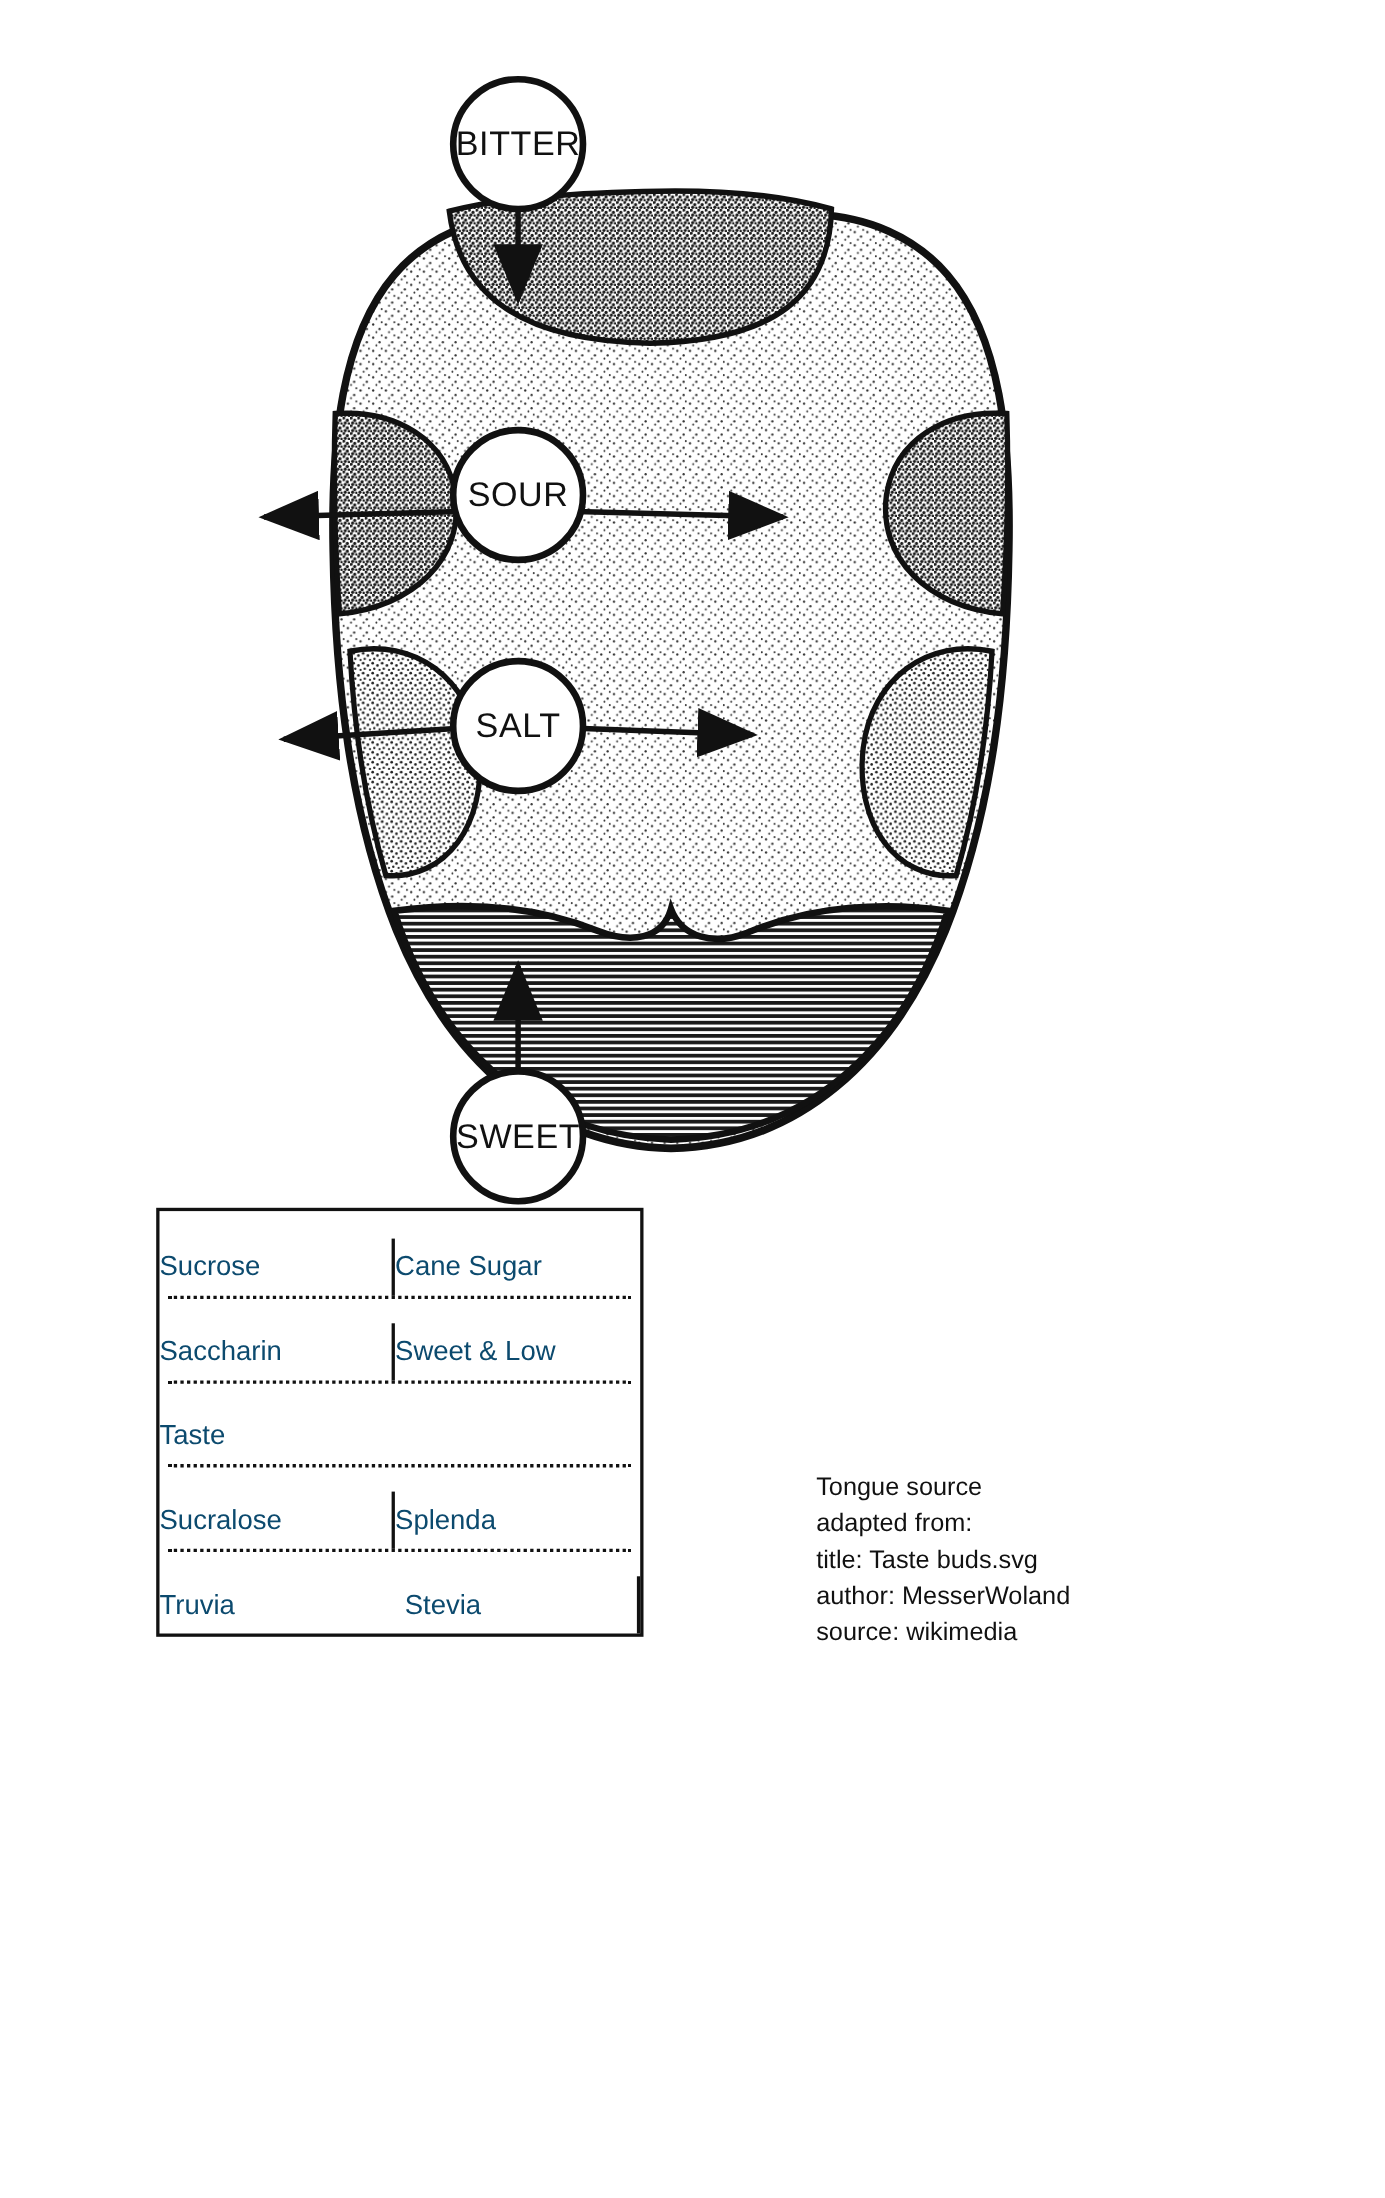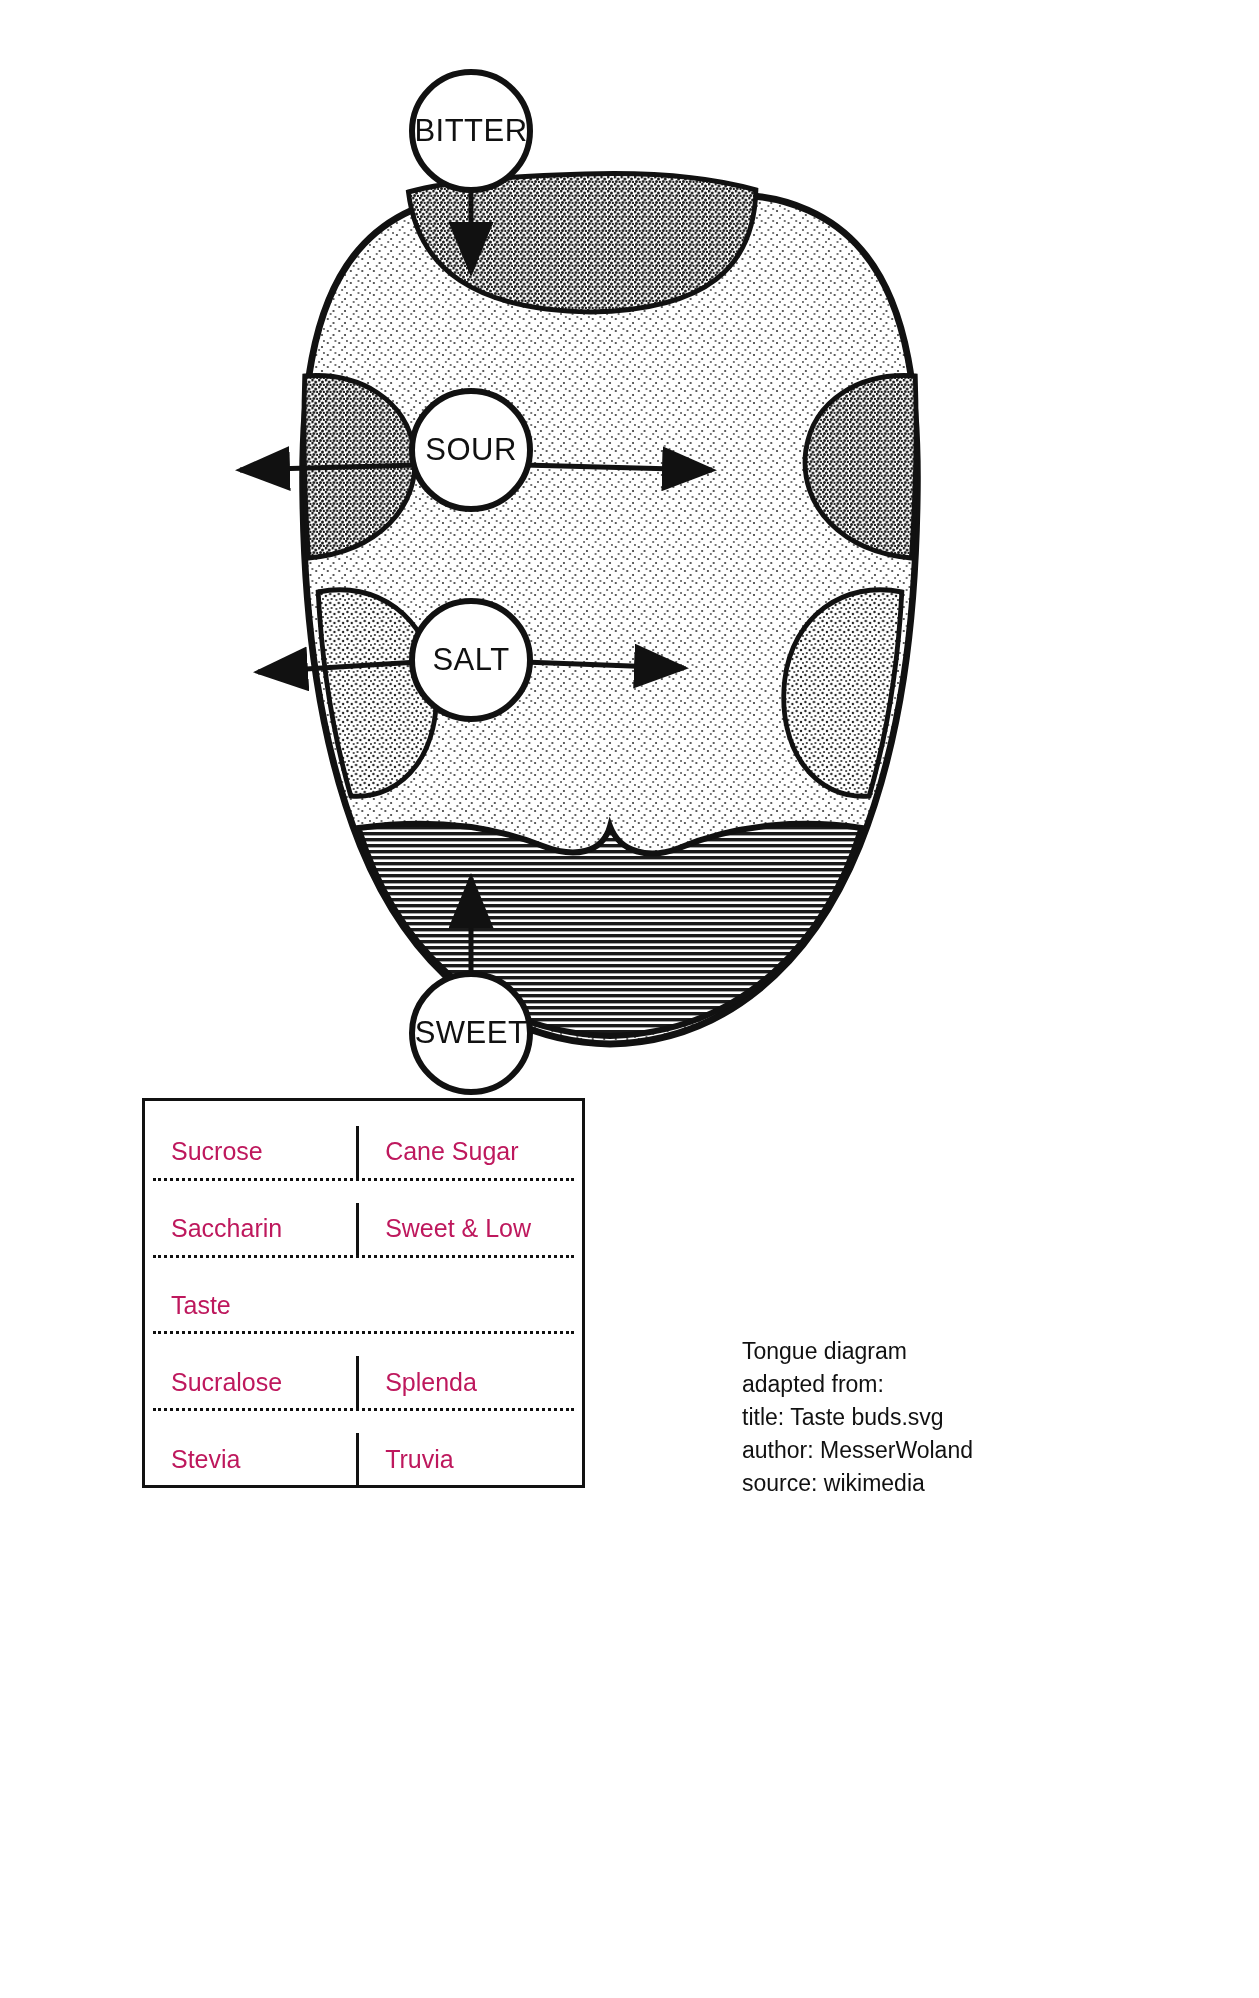--- a/index.html
+++ b/index.html
@@ -57,24 +57,23 @@
     content: "";
     position: absolute;
     left: 8px;
     right: 8px;
     top: 0;
     border-top: 3px dotted #111111;
   }
   .sw-cell {
     display: flex;
     align-items: center;
-    padding-left: 26px;
     font-size: 25px;
     box-sizing: border-box;
-    color: #be185d;
+    color: #0c4a6e;
     margin-top: 25px;
   }
   .sw-cell.left {
     width: 49%;
     border-right: 3px solid #111111;
   }
   .sw-cell.right {
     width: 51%;
   }
   
@@ -227,26 +226,26 @@
       <div class="sw-cell right">Sweet &amp; Low</div>
     </div>
     <div class="sw-row">
       <div class="sw-cell right">Taste</div>
     </div>
     <div class="sw-row">
       <div class="sw-cell left">Sucralose</div>
       <div class="sw-cell right">Splenda</div>
     </div>
     <div class="sw-row">
+      <div class="sw-cell right">Truvia</div>
       <div class="sw-cell left">Stevia</div>
-      <div class="sw-cell right">Truvia</div>
     </div>
   </div>
 
   <div class="credit">
-    <div>Tongue diagram</div>
+    <div>Tongue source</div>
     <div>adapted from:</div>
     <div>title: Taste buds.svg</div>
     <div>author: MesserWoland</div>
     <div>source: wikimedia</div>
   </div>
 
 </div>
 
 </body></html>

